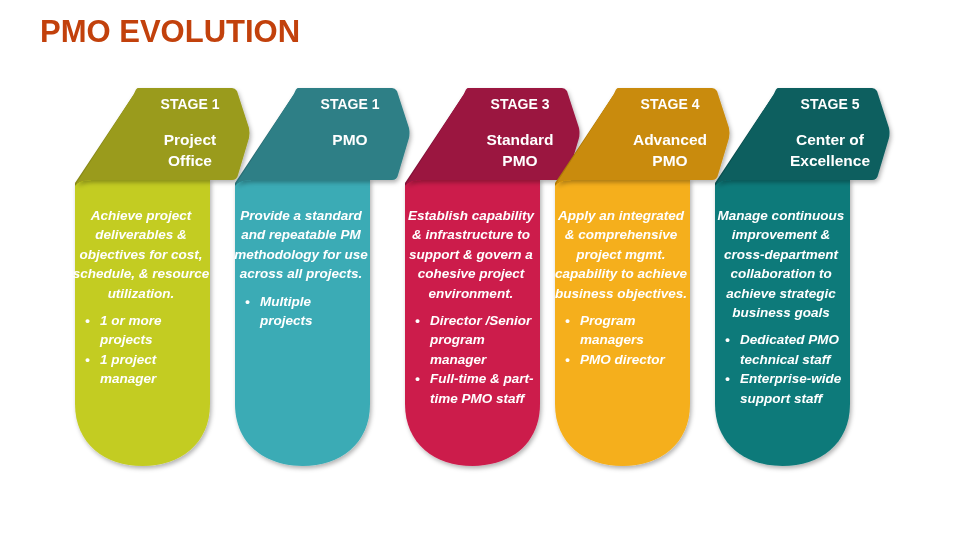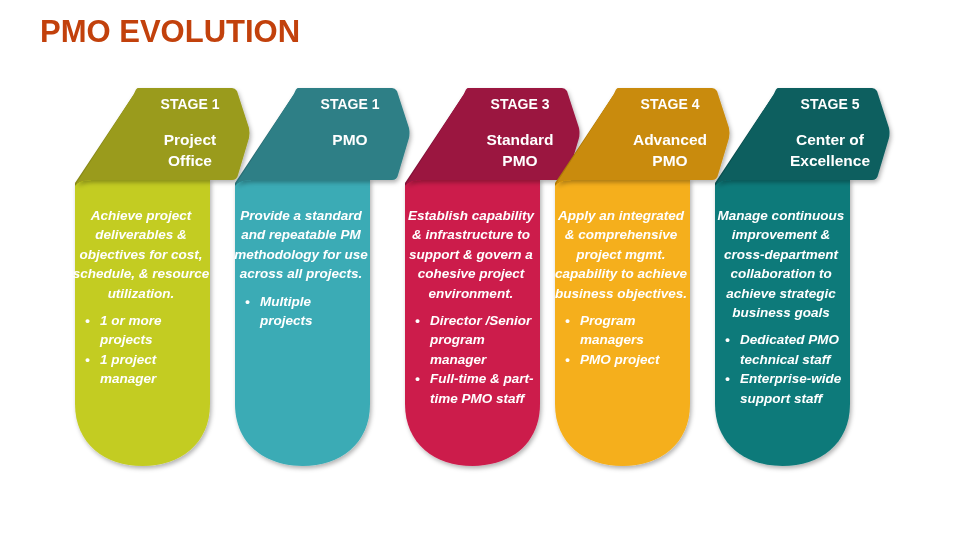--- a/index.html
+++ b/index.html
@@ -139,21 +139,21 @@
     </svg>
     <div class="stage-label">STAGE 4</div>
     <div class="stage-name">
       <span>Advanced</span>
       <span>PMO</span>
     </div>
     <div class="body-text">
       <div>Apply an integrated &amp; comprehensive project mgmt. capability to achieve business objectives.</div>
       <ul class="bullets">
           <li>Program managers</li>
-          <li>PMO project</li>
+          <li>PMO director</li>
         </ul>
     </div>
   </div>
     <div class="stage" style="left: 712px;">
     <svg class="shape" width="182" height="385" viewBox="0 0 182 385">
       <defs>
         <filter x="-20%" y="-10%" width="140%" height="130%" class="shadow-filter" id="shadow4">
           <feDropShadow dx="1.5" dy="2.5" stdDeviation="2" flood-color="#000" flood-opacity="0.3"></feDropShadow>
         </filter>
       </defs>

